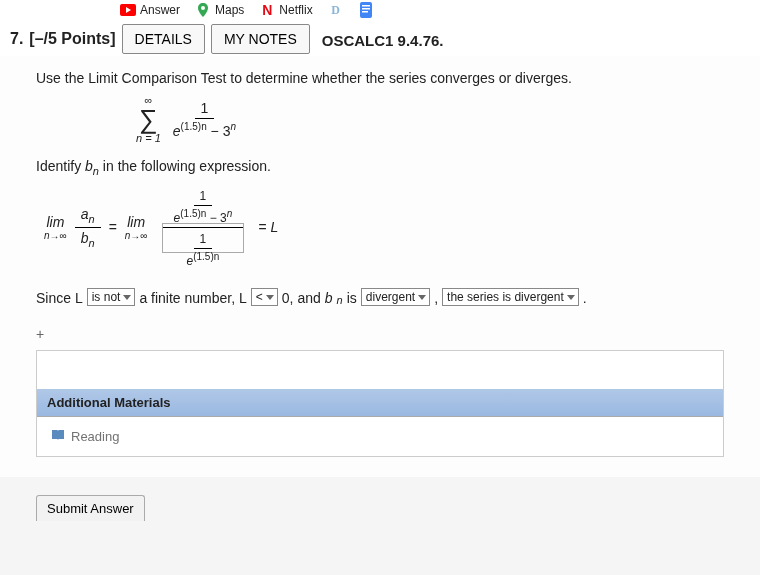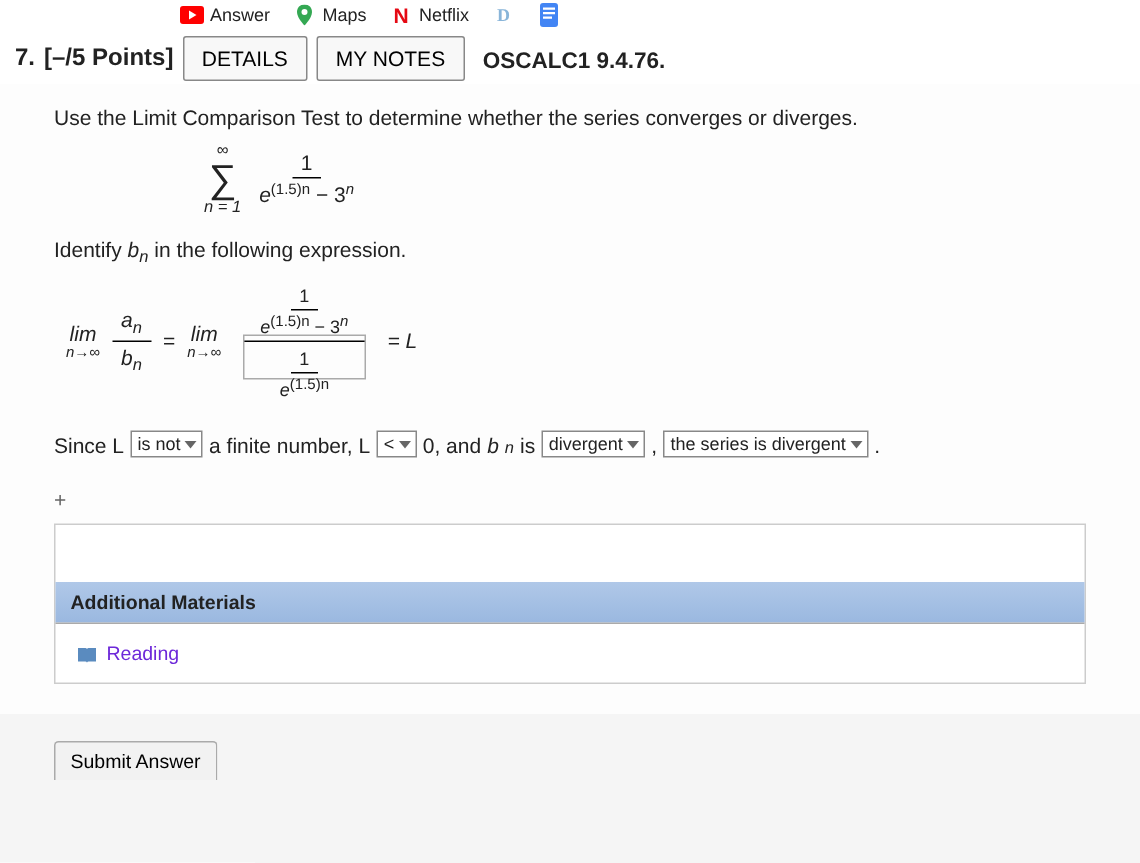--- a/index.html
+++ b/index.html
@@ -94,21 +94,21 @@
     .materials-box { margin-top: 8px; border: 1px solid #ccc; background:#fff; }
     .materials-header {
       background: linear-gradient(#b0c8e8,#9ab8e0);
       padding: 6px 10px;
       font-weight: bold;
       border-bottom: 1px solid #aaa;
       font-size: 13px;
       margin-top: 38px;
     }
     .materials-body { padding: 12px 14px; }
-    .reading-link { color: #6d28d9; font-size: 13px; display:flex; align-items:flex-end; gap:6px; }
+    .reading-link { color: #737373; font-size: 13px; display:flex; align-items:flex-start; gap:6px; }
     .book-icon { width:14px; height:12px; }
 
     .submit-row { margin-top: 18px; padding-left: 36px; }
     .submit-btn {
       border: 1px solid #aaa;
       border-bottom: none;
       background: #f2f2f2;
       padding: 5px 10px;
       border-radius: 3px 3px 0 0;
       font-size: 13px;

